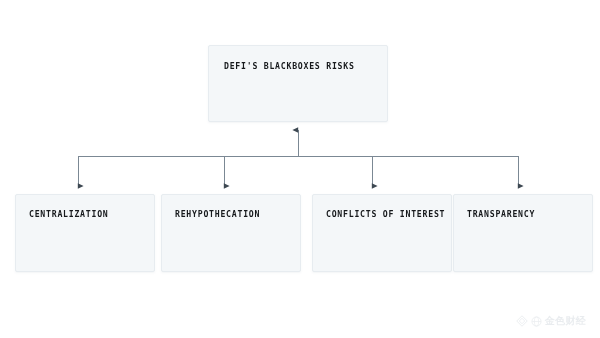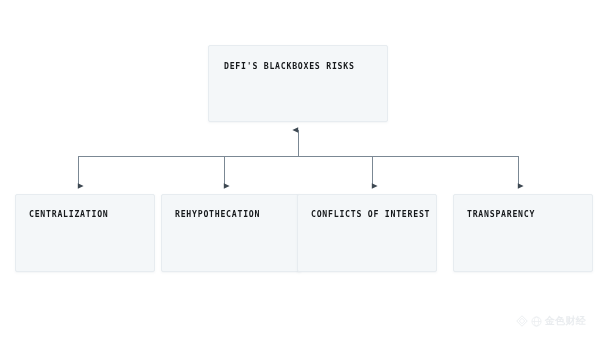--- a/index.html
+++ b/index.html
@@ -68,21 +68,21 @@
   }
 
   
   .child-node {
     top: 194px;
     width: 140px;
     height: 78px;
   }
   #child-node-0 { left: 15px; }
   #child-node-1 { left: 161px; text-decoration: underline; }
-  #child-node-2 { left: 297px; }
+  #child-node-2 { left: 312px; }
   #child-node-3 { left: 453px; text-align: right; }
 
   .child-node .node-label {
     left: 13px;
     top: 15px;
   }
 
   
   #watermark {
     position: absolute;

